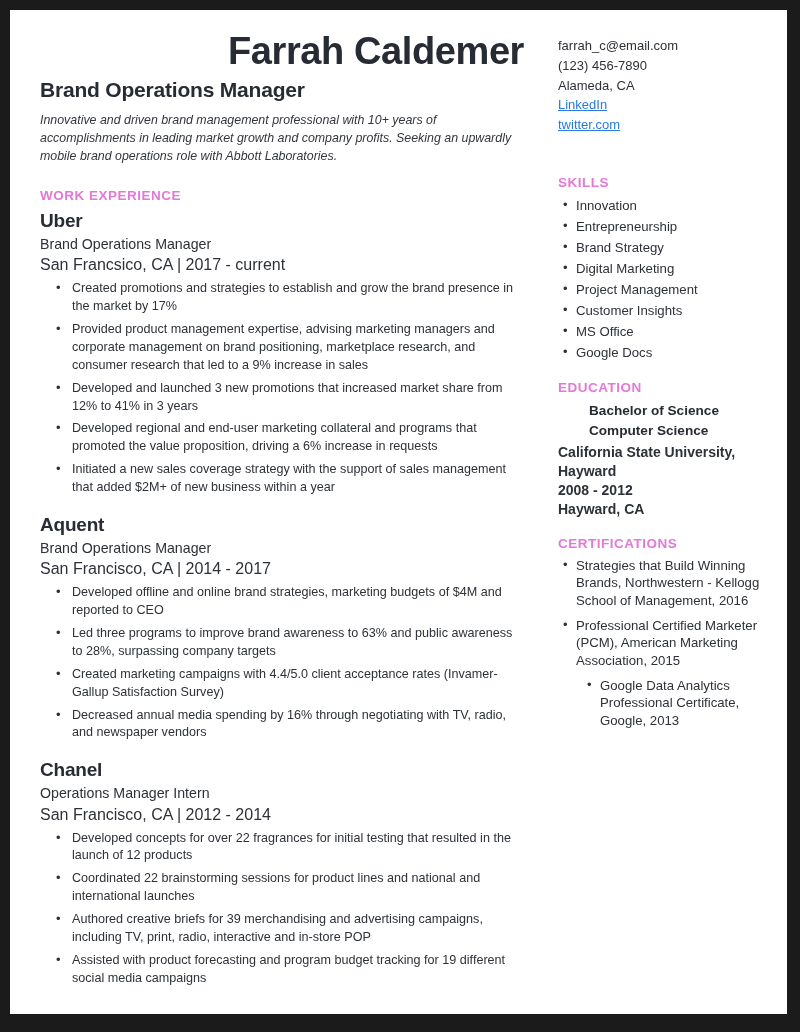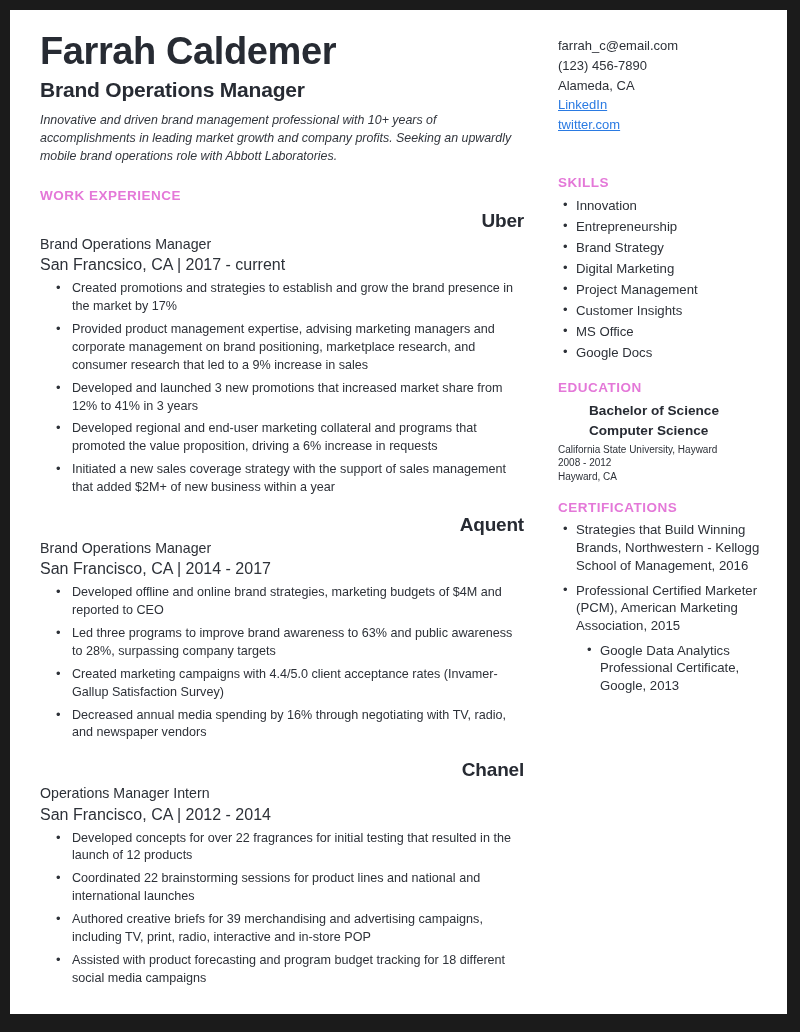--- a/index.html
+++ b/index.html
@@ -60,20 +60,21 @@
   }
 
   
   .full-name {
     font-size: 38px;
     font-weight: bold;
     color: #272b33;
     letter-spacing: -0.4px;
     line-height: 1.05;
     margin: 0 0 6px 0;
+    text-align: right;
   }
   .job-headline {
     font-size: 21px;
     font-weight: bold;
     color: #272b33;
     letter-spacing: -0.2px;
     line-height: 1.1;
     margin: 0 0 11px 0;
   }
   .summary {
@@ -123,21 +124,20 @@
   
   .job { margin-bottom: 17px; }
   .job:last-child { margin-bottom: 0; }
   .company {
     font-size: 19px;
     font-weight: bold;
     color: #272b33;
     letter-spacing: -0.2px;
     line-height: 1.2;
     margin: 0 0 3px 0;
-    text-align: right;
   }
   .job-title {
     font-size: 14.2px;
     color: #2d3138;
     line-height: 1.25;
     margin: 0 0 2px 0;
   }
   .job-meta {
     font-size: 16px;
     color: #2d3138;
@@ -196,23 +196,24 @@
   ul.side-bullets.certs li:last-child { margin-bottom: 0; margin-left: 24px; }
 
   .edu-degree {
     font-size: 13.6px;
     font-weight: bold;
     color: #272b33;
     line-height: 1.46;
     padding-left: 31px;
   }
   .edu-line {
-    font-size: 10px;
+    font-size: 14px;
     color: #2d3138;
     line-height: 1.35;
+    font-weight: bold;
   }
   .edu-line.spaced { margin-top: 2px; }
 </style>
 </head>
 <body>
 
 <div id="page-frame">
   <div id="sheet">
     <div id="resume-body">
 
@@ -251,21 +252,21 @@
           </div>
 
           <div class="job">
             <div class="company">Chanel</div>
             <div class="job-title">Operations Manager Intern</div>
             <div class="job-meta">San Francisco, CA  |  2012 - 2014</div>
             <ul class="bullets">
               <li>Developed concepts for over 22 fragrances for initial testing that resulted in the launch of 12 products</li>
               <li>Coordinated 22 brainstorming sessions for product lines and national and international launches</li>
               <li>Authored creative briefs for 39 merchandising and advertising campaigns, including TV, print, radio, interactive and in-store POP</li>
-              <li>Assisted with product forecasting and program budget tracking for 18 different social media campaigns</li>
+              <li>Assisted with product forecasting and program budget tracking for 19 different social media campaigns</li>
             </ul>
           </div>
 
         </div>
       </div>
 
       <div id="right-column">
 
         <div id="contact-block">
           <div class="contact-line">farrah_c@email.com</div>

